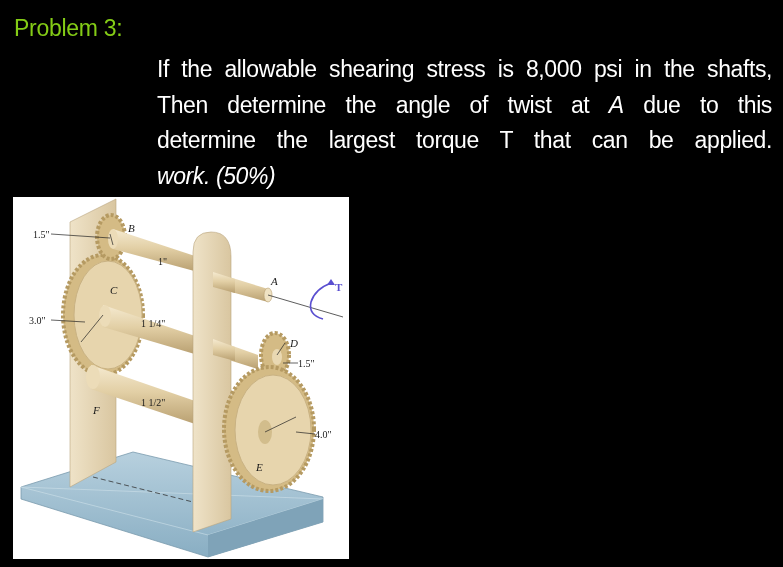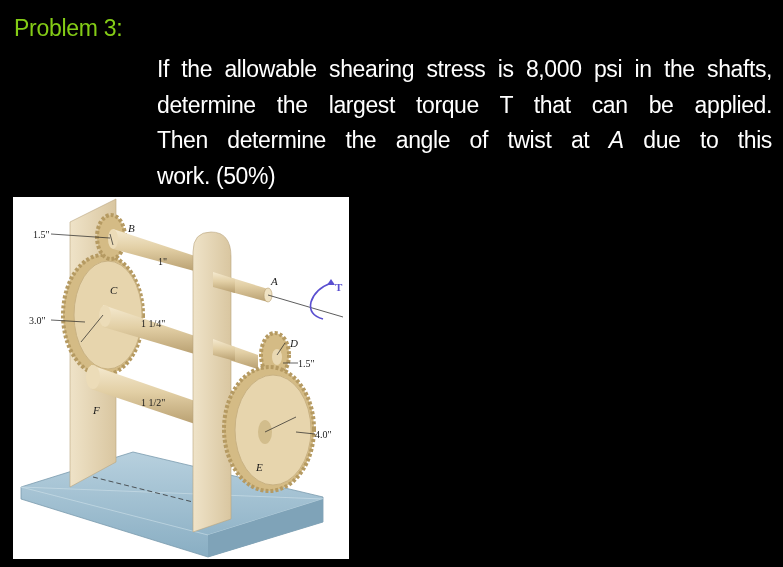--- a/index.html
+++ b/index.html
@@ -9,39 +9,39 @@
   }
   .problem-label {
     position: absolute; left: 14px; top: 12px; font-size: 23px; letter-spacing: -0.3px;
     color: #84cc16; line-height: 32px;
   }
   .problem-text {
     position: absolute; left: 157px; top: 28px; width: 615px;
     font-size: 23px; line-height: 35.5px; text-align: justify; letter-spacing: -0.4px; margin-top: 24px;
   }
   .problem-text .line { display: block; text-align: justify; text-align-last: justify; height: 35.5px; }
-  .problem-text .line.last { text-align-last: left; }
+  .problem-text .line.last { text-align-last: left; font-style: italic; }
   .problem-text .ital { font-style: italic; }
   .figure {
     position: absolute; left: 13px; top: 197px; width: 336px; height: 362px; background: #fff;
   }
   .figure svg { position: absolute; left: 0; top: 0; }
   .lbl { font-family: "Liberation Serif", "DejaVu Serif", serif; fill: #1a1a1a; font-size: 10px; }
   .lbl-it { font-family: "Liberation Serif", "DejaVu Serif", serif; font-style: italic; fill: #1a1a1a; font-size: 11px; }
   .lbl-t { font-family: "Liberation Serif", "DejaVu Serif", serif; font-weight: bold; fill: #5a4fd0; font-size: 11px; }
 </style>
 </head>
 <body>
 
 <div class="problem-label">Problem 3:</div>
 
 <div class="problem-text">
   <span class="line">If the allowable shearing stress is 8,000 psi in the shafts,</span>
+  <span class="line"><span>Then determine the angle of twist at</span> <span class="ital">A</span> <span>due to this</span></span>
   <span class="line">determine the largest torque T that can be applied.</span>
-  <span class="line"><span>Then determine the angle of twist at</span> <span class="ital">A</span> <span>due to this</span></span>
   <span class="line last">work.  (50%)</span>
 </div>
 
 <div class="figure">
   <svg width="336" height="362" viewBox="0 0 336 362">
     <defs>
       <linearGradient id="shaftG" x1="0" y1="0" x2="0" y2="1">
         <stop offset="0" stop-color="#f5ead0"></stop>
         <stop offset="0.45" stop-color="#e2cfa5"></stop>
         <stop offset="1" stop-color="#b89f70"></stop>

